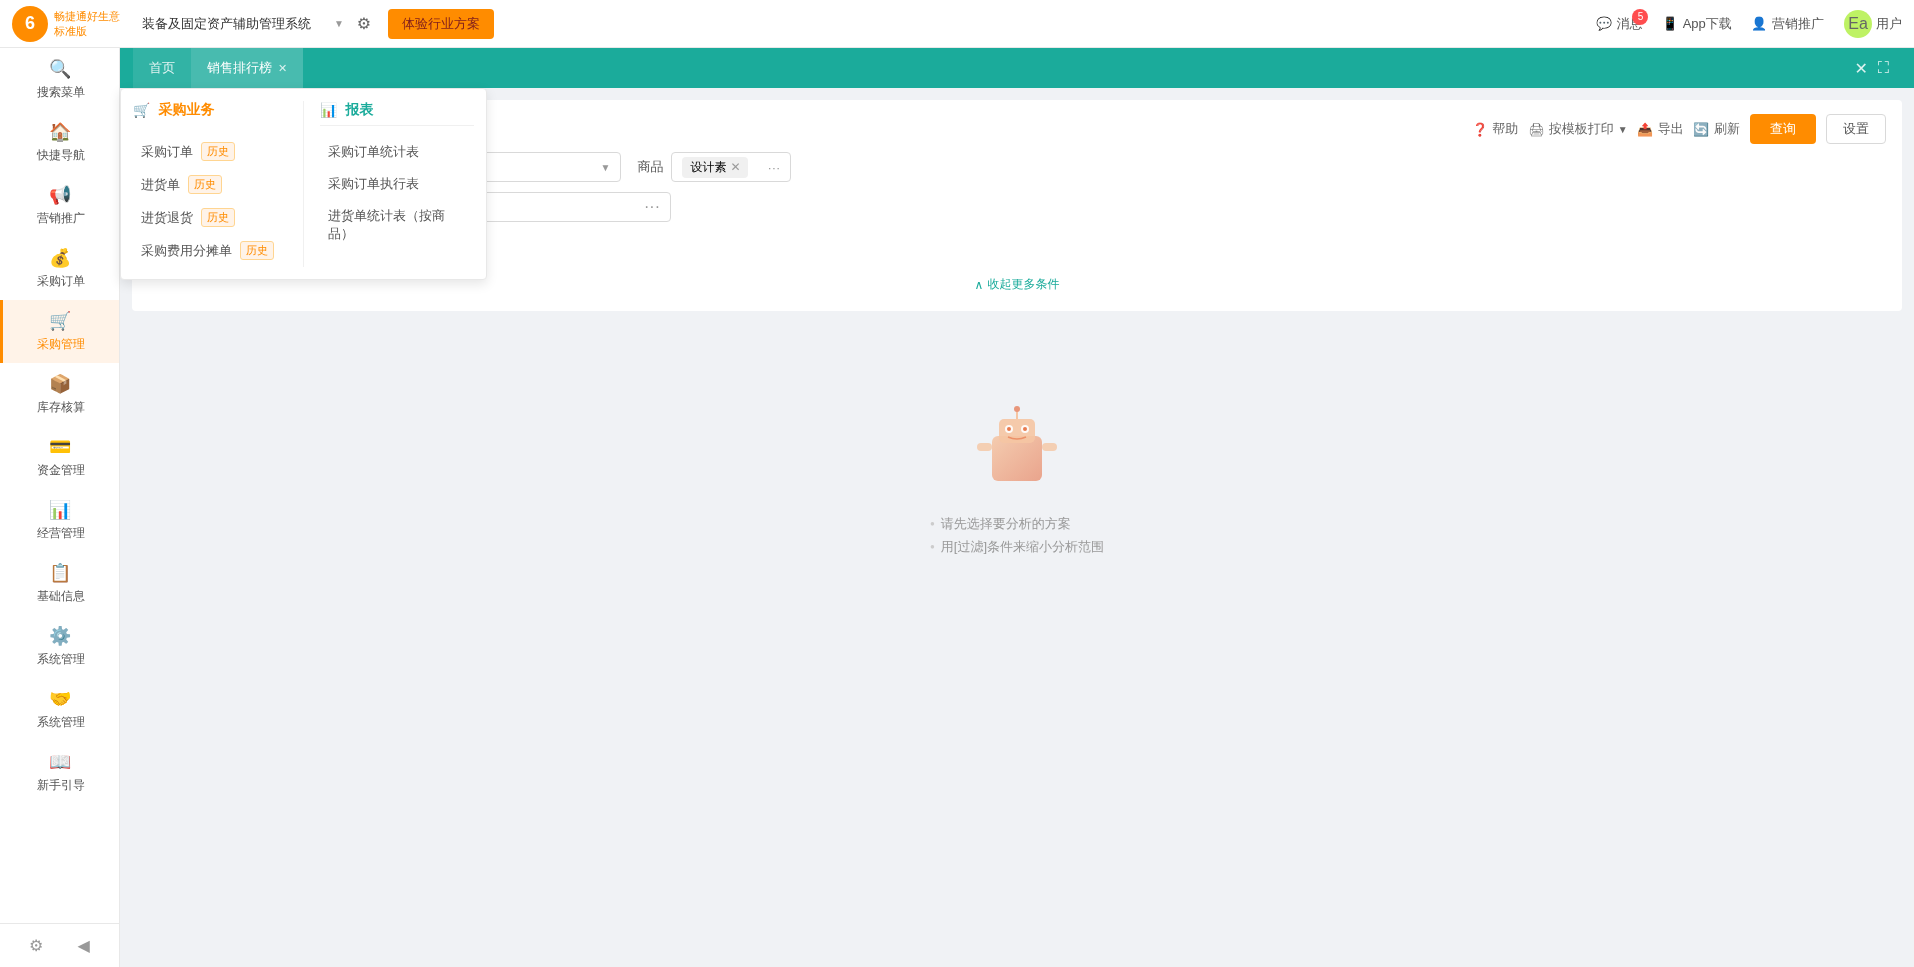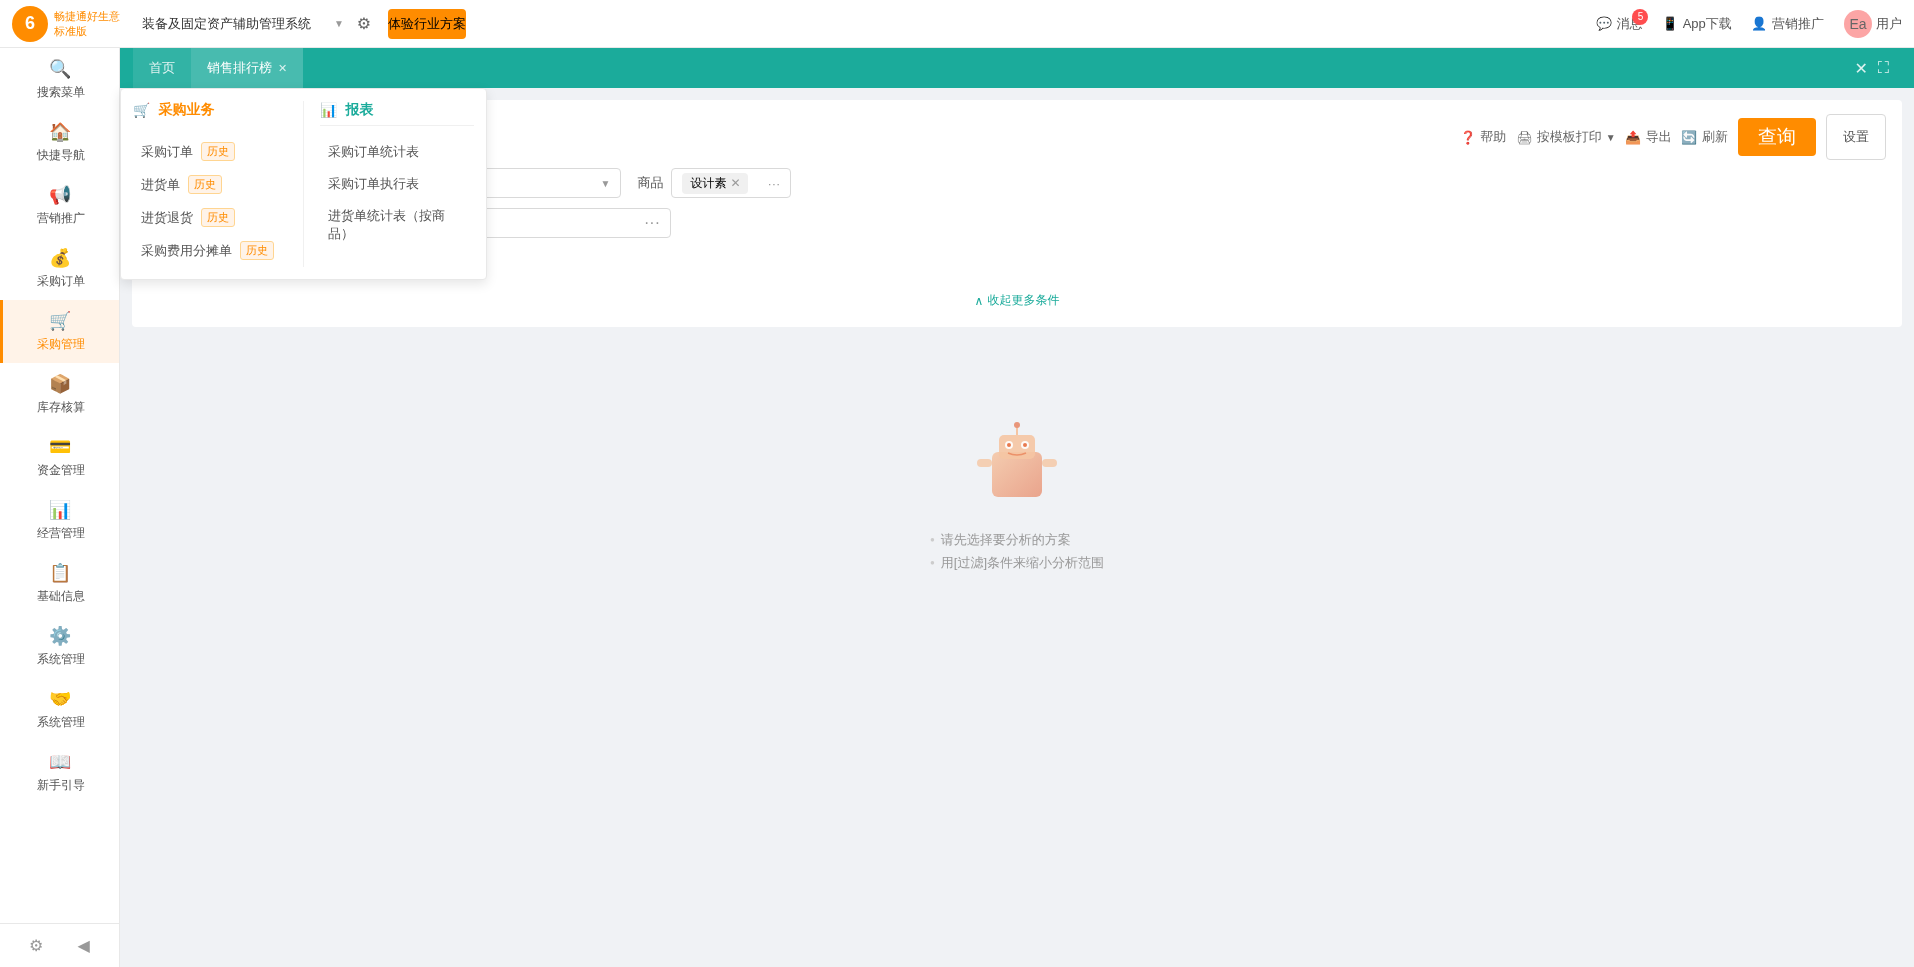--- a/index.html
+++ b/index.html
@@ -45,23 +45,23 @@
       cursor: pointer;
     }
     .system-selector .chevron { color: #999; font-size: 10px; }
     .gear-btn {
       width: 28px; height: 28px;
       display: flex; align-items: center; justify-content: center;
       cursor: pointer; color: #666; font-size: 16px; margin-left: 6px;
     }
     .industry-btn {
       background: #ff8c00;
-      color: #000000;
+      color: #7f1d1d;
       border: none;
-      padding: 6px 0;
+      padding: 6px 14px;
       border-radius: 4px;
       font-size: 13px;
       cursor: pointer;
       margin-left: 10px;
     }
     .top-right {
       margin-left: auto;
       display: flex;
       align-items: center;
       gap: 20px;
@@ -77,24 +77,24 @@
       border-radius: 50%;
       width: 16px; height: 16px;
       font-size: 10px;
       display: flex; align-items: center; justify-content: center;
       position: absolute;
       top: -6px; right: -6px;
     }
     .badge-wrapper { position: relative; }
     .avatar {
       width: 28px; height: 28px;
-      background: #fca5a5;
+      background: #bef264;
       border-radius: 50%;
       display: flex; align-items: center; justify-content: center;
-      font-size: 14px; color: #666;
+      font-size: 16px; color: #666;
     }
 
     
     .main-layout {
       display: flex;
       flex: 1;
       overflow: hidden;
     }
 
     
@@ -254,28 +254,28 @@
       font-size: 13px;
       cursor: pointer;
       display: flex; align-items: center; gap: 4px;
     }
     .btn-query {
       background: #ff8c00;
       color: white;
       border: none;
       padding: 6px 20px;
       border-radius: 4px;
-      font-size: 19px;
+      font-size: 13px;
       cursor: pointer;
     }
     .btn-settings {
       background: white;
       color: #555;
       border: 1px solid #d9d9d9;
-      padding: 13px 16px;
+      padding: 5px 16px;
       border-radius: 4px;
       font-size: 13px;
       cursor: pointer;
     }
 
     .collapse-btn {
       display: flex;
       align-items: center;
       justify-content: center;
       color: #1bab9b;

